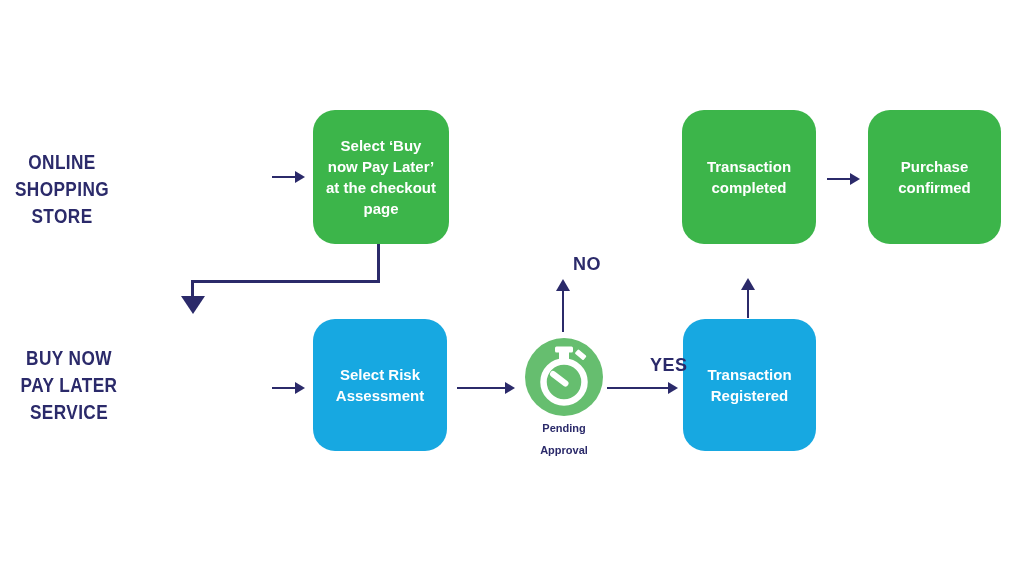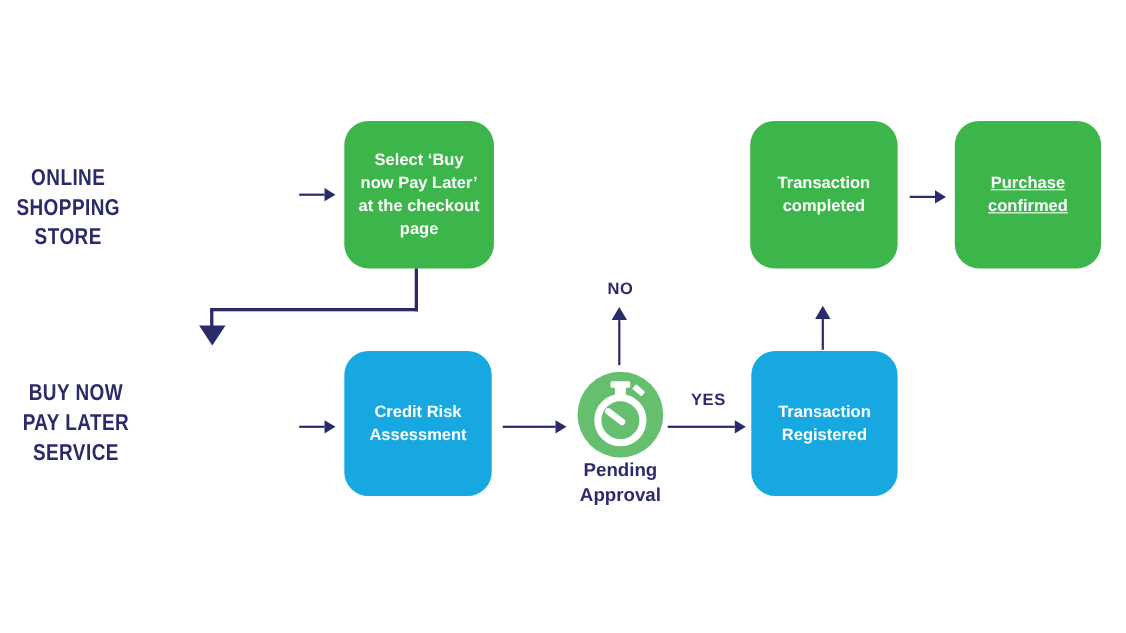--- a/index.html
+++ b/index.html
@@ -19,29 +19,29 @@
     position:absolute; color:var(--navy); font-weight:700; font-size:21px;
     line-height:27px; text-align:center; white-space:pre-line;
     transform:scaleX(0.82); letter-spacing:0.5px;
   }
   .hline, .vline { position:absolute; background:var(--navy); }
   .head { position:absolute; width:0; height:0; }
   .head-right { border-top:6px solid transparent; border-bottom:6px solid transparent; border-left:10px solid var(--navy); }
   .head-up    { border-left:7px solid transparent; border-right:7px solid transparent; border-bottom:12px solid var(--navy); }
   .head-down-big { border-left:12px solid transparent; border-right:12px solid transparent; border-top:18px solid var(--navy); }
   .edge-label {
-    position:absolute; color:var(--navy); font-weight:800; font-size:15px;
-    letter-spacing:0.5px; text-align:center;
+    position:absolute; color:var(--navy); font-weight:800; font-size:18px;
+    letter-spacing:0.5px; text-align:left;margin-left:24px;
   }
   .decision-circle {
     position:absolute; border-radius:50%; background:var(--lightgreen);
     display:flex; align-items:center; justify-content:center;
   }
   .caption {
-    position:absolute; color:var(--navy); font-weight:700; font-size:17px;
+    position:absolute; color:var(--navy); font-weight:700; font-size:11px;
     line-height:22px; text-align:center; white-space:pre-line;
   }
 </style>
 </head>
 <body>
 
 <div class="canvas">
 
   <div class="lane-label" style="left:0px; top:148px; width:124px;">ONLINE
 SHOPPING
@@ -49,24 +49,24 @@
   <div class="lane-label" style="left:4px; top:344px; width:130px;">BUY NOW
 PAY LATER
 SERVICE</div>
 
   <div class="node green" style="left:313px; top:110px; width:136px; height:134px;">Select ‘Buy
 now Pay Later’
 at the checkout
 page</div>
   <div class="node green" style="left:682px; top:110px; width:134px; height:134px;">Transaction
 completed</div>
-  <div class="node green" style="left:868px; top:110px; width:133px; height:134px;text-decoration:underline;">Purchase
+  <div class="node green" style="left:868px; top:110px; width:133px; height:134px;">Purchase
 confirmed</div>
 
-  <div class="node blue" style="left:313px; top:319px; width:134px; height:132px;">Credit Risk
+  <div class="node blue" style="left:313px; top:319px; width:134px; height:132px;">Select Risk
 Assessment</div>
   <div class="node blue" style="left:683px; top:319px; width:133px; height:132px;">Transaction
 Registered</div>
 
   <div class="decision-circle" style="left:525px; top:338px; width:78px; height:78px;">
     <svg width="78" height="78" viewBox="0 0 78 78">
       <rect x="30" y="8.5" width="18" height="6" rx="1.5" fill="#ffffff"></rect>
       <rect x="34" y="14" width="10" height="9" fill="#ffffff"></rect>
       <rect x="50" y="14" width="11" height="5.5" rx="1" fill="#ffffff" transform="rotate(40 55.5 17)"></rect>
       <circle cx="39" cy="44" r="20.5" fill="none" stroke="#ffffff" stroke-width="6.5"></circle>

